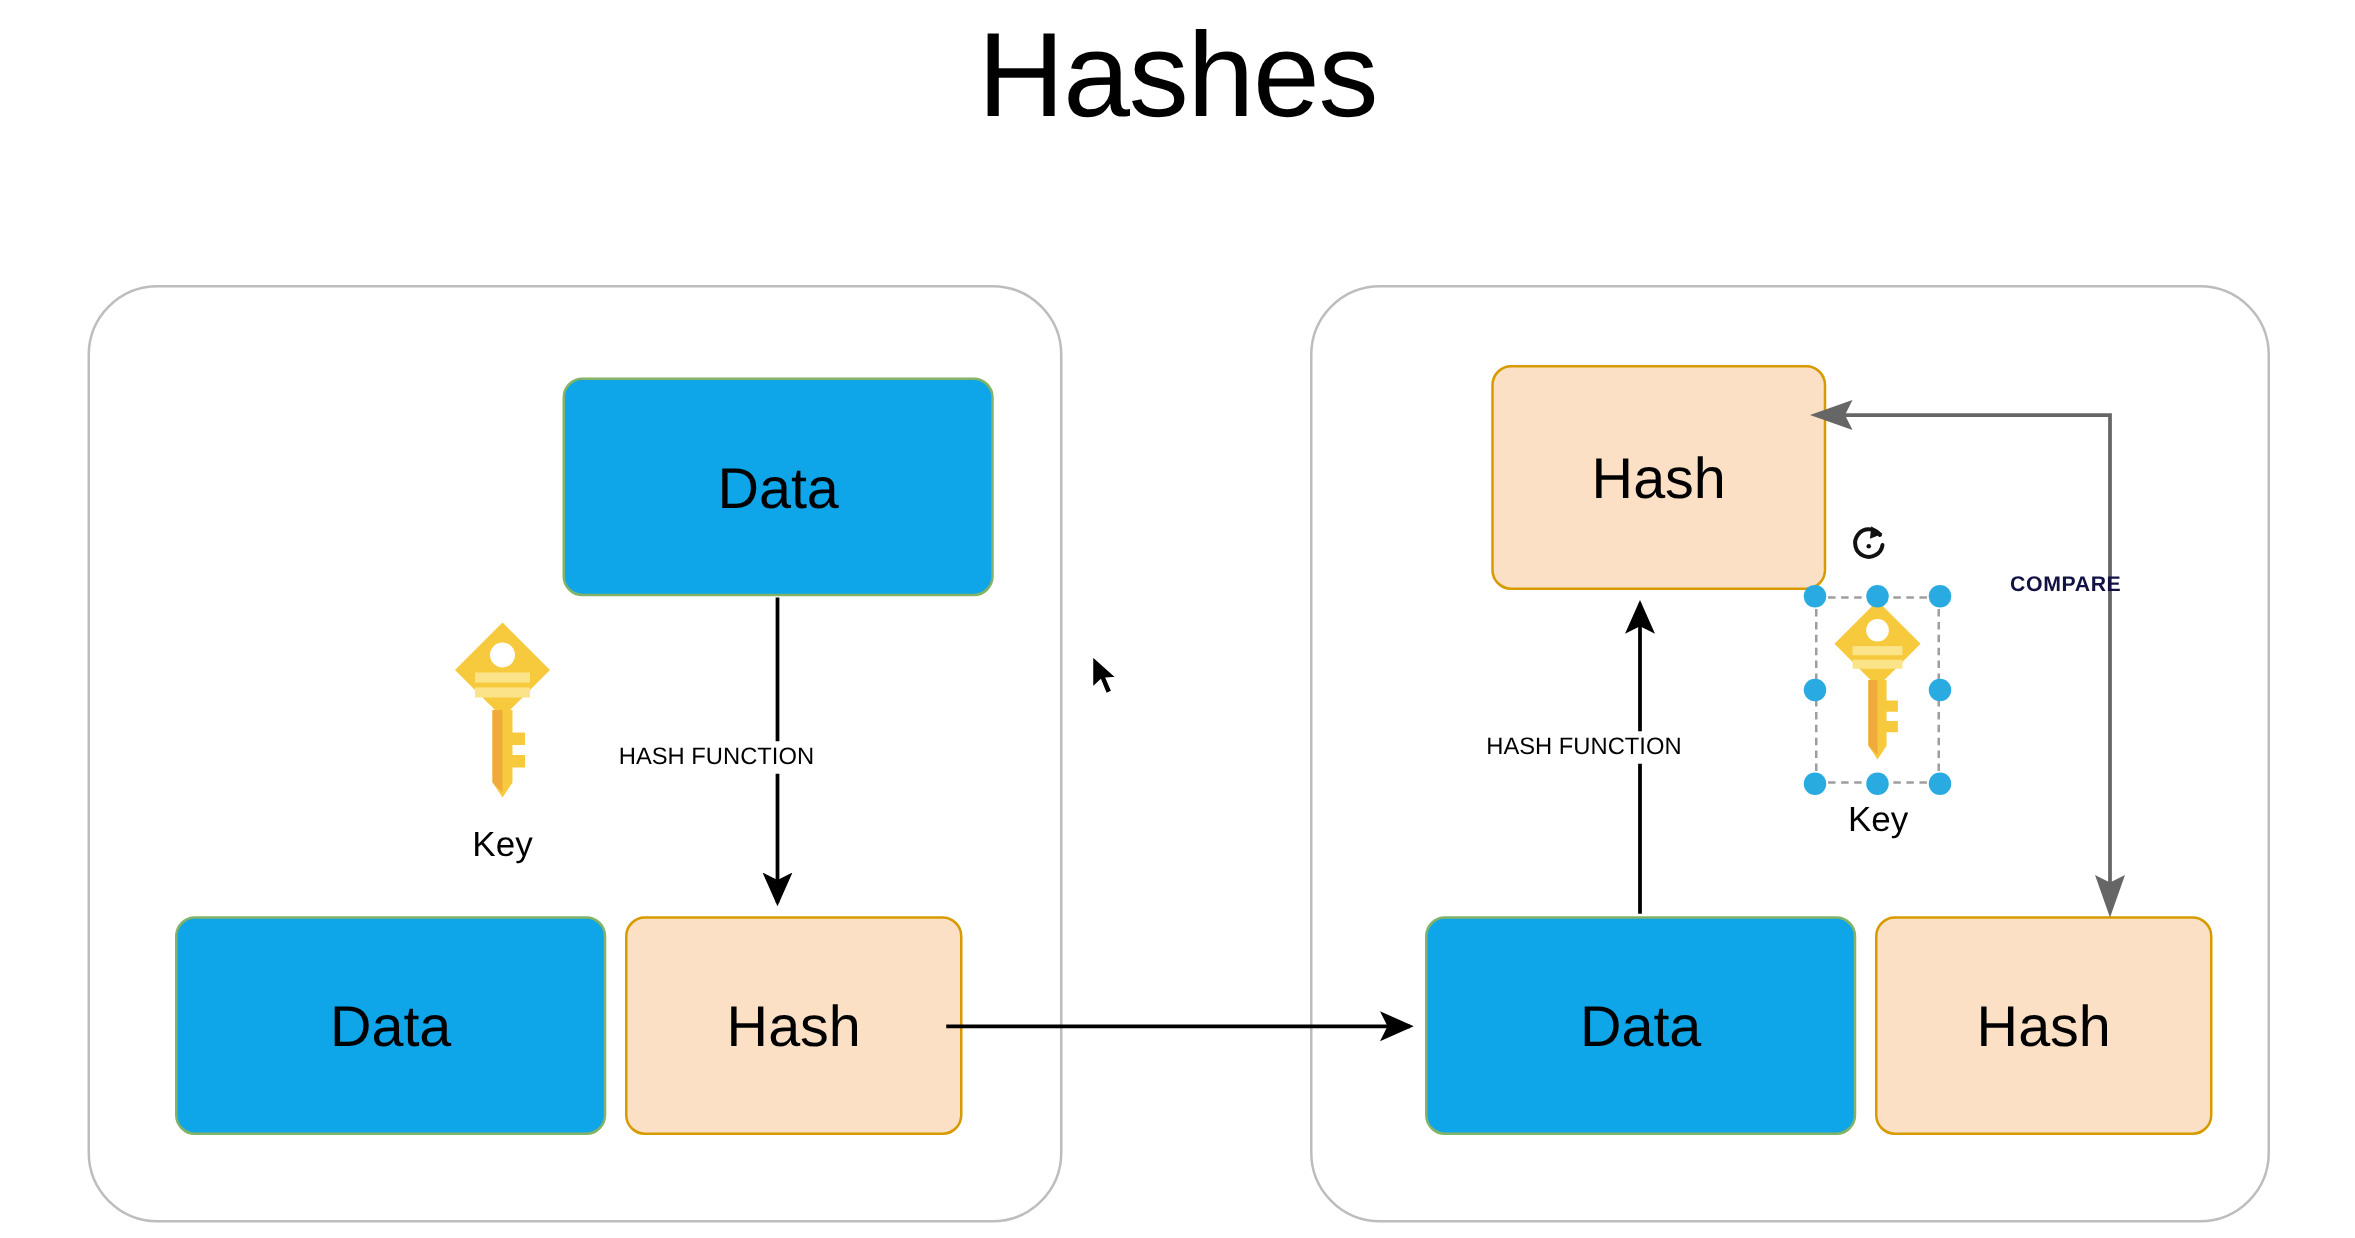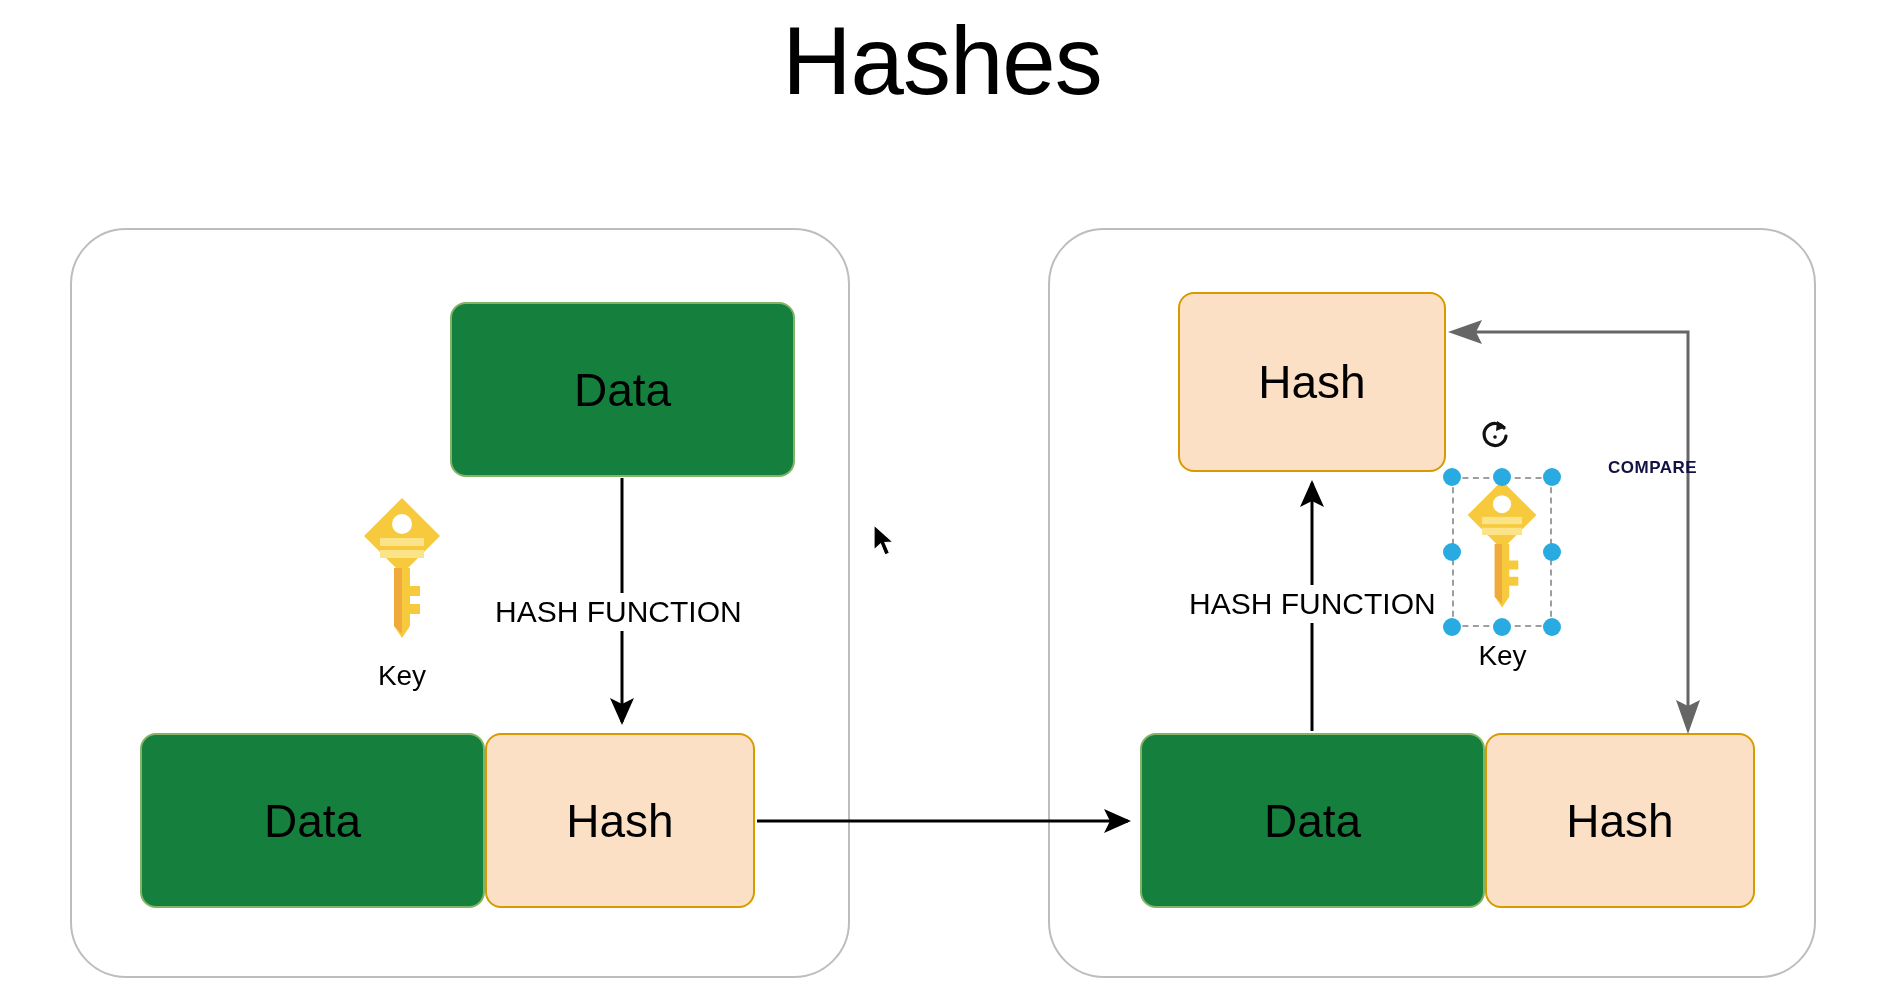--- a/index.html
+++ b/index.html
@@ -46,26 +46,27 @@
     position: absolute;
     box-sizing: border-box;
     display: flex;
     align-items: center;
     justify-content: center;
     font-size: 46px;
     color: #000000;
     border-radius: 16px;
   }
   .box-green {
-    background: #15803d;
+    background: #0ea5e9;
     border: 2px solid #82b366;
   }
   .box-orange {
     background: #fbe0c6;
     border: 2px solid #d79b00;
+    margin-left: 15px;
   }
 
   #box-l-data-top   { left: 450px;  top: 302px; width: 345px; height: 175px; }
   #box-l-data-bot   { left: 140px;  top: 733px; width: 345px; height: 175px; z-index: 2;}
   #box-l-hash-bot   { left: 485px;  top: 733px; width: 270px; height: 175px; z-index: 3;}
 
   #box-r-hash-top   { left: 1178px; top: 292px; width: 268px; height: 180px; }
   #box-r-data-bot   { left: 1140px; top: 733px; width: 345px; height: 175px; z-index: 2;}
   #box-r-hash-bot   { left: 1485px; top: 733px; width: 270px; height: 175px; z-index: 3;}
 
@@ -74,21 +75,21 @@
     position: absolute;
     left: 0; top: 0;
     width: 1884px; height: 990px;
     pointer-events: none;
     z-index: 4;
   }
 
   
   .arrow-label {
     position: absolute;
-    font-size: 30px;
+    font-size: 19px;
     color: #000000;
     background: #ffffff;
     padding: 2px 6px;
     white-space: nowrap;
     z-index: 5;
   }
   #label-hashfn-left  { left: 489px;  top: 593px; }
   #label-hashfn-right { left: 1183px; top: 585px; }
 
   #label-compare {

